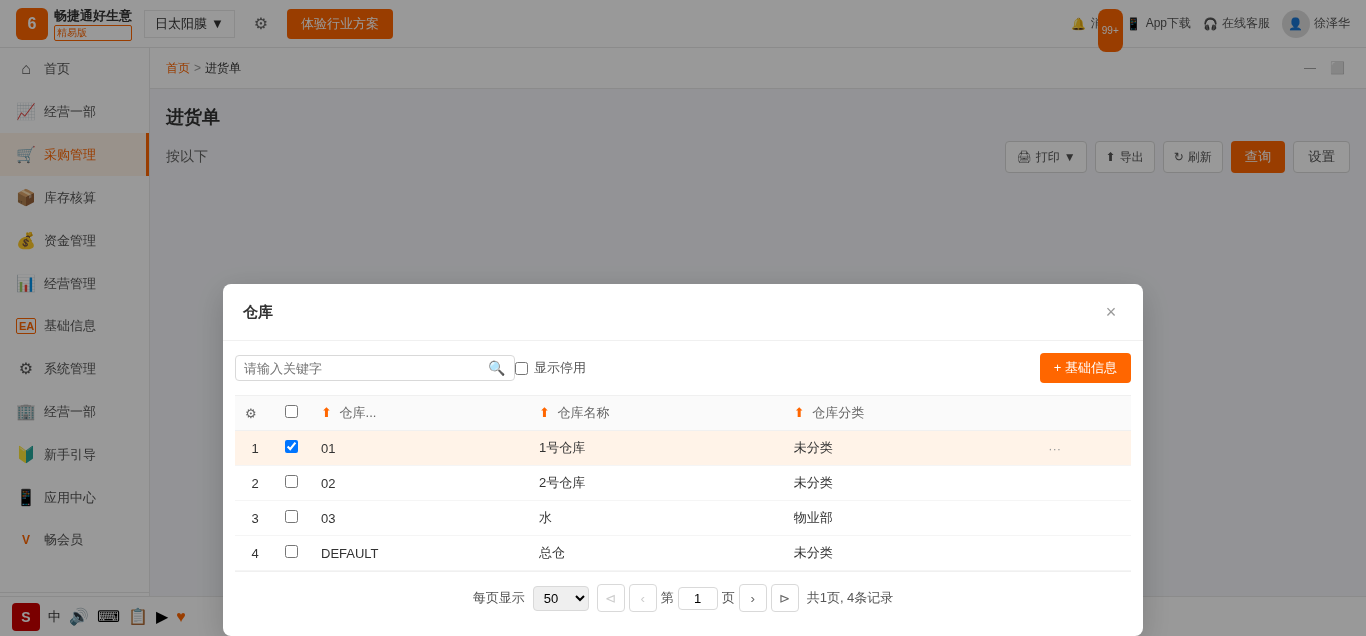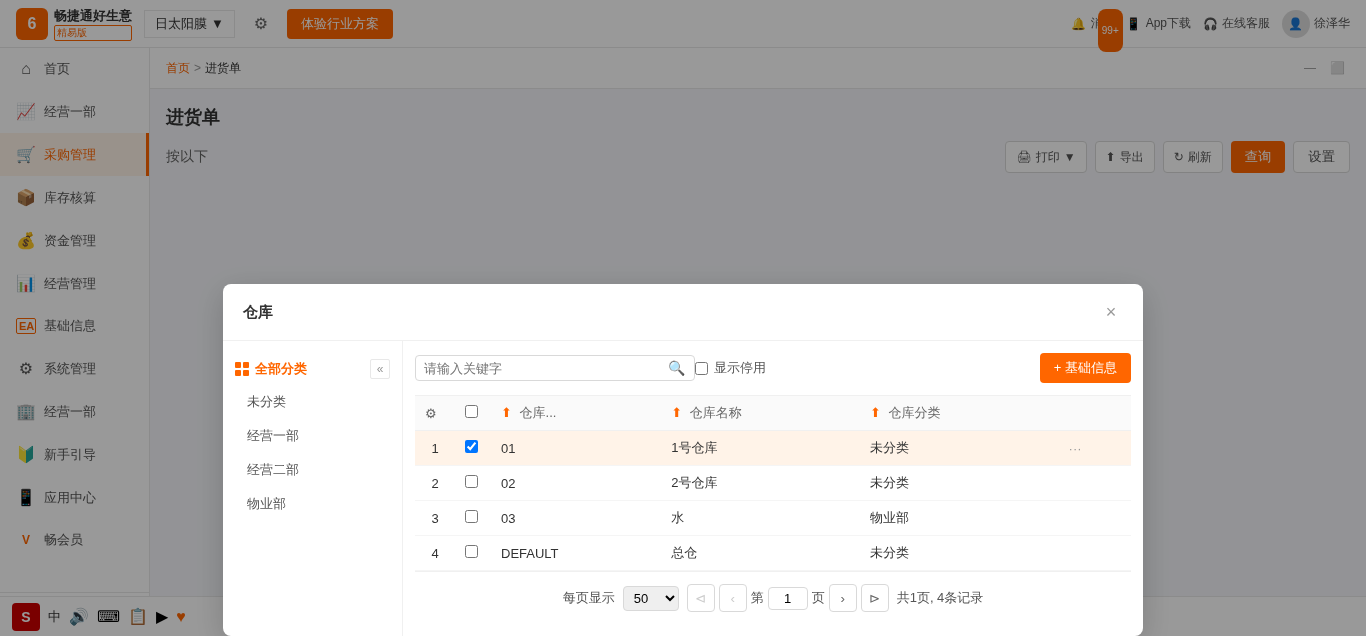--- a/index.html
+++ b/index.html
@@ -242,38 +242,20 @@
 <div class="modal-overlay">
   <div class="modal">
 
     <div class="modal-header">
       <span class="modal-title">仓库</span>
       <button class="modal-close">×</button>
     </div>
 
     <div class="modal-body">
 
-      <div class="category-panel">
-        <div class="category-header">
-          <div class="category-all">
-            <div class="grid-icon">
-              <span></span>
-                <span></span>
-                <span></span>
-                <span></span>
-            </div>
-            <span>全部分类</span>
-          </div>
-          <div class="collapse-btn">«</div>
-        </div>
-        <div class="category-item">未分类</div>
-        <div class="category-item">经营一部</div>
-        <div class="category-item">经营二部</div>
-        <div class="category-item">物业部</div>
-      </div>
 
       <div class="table-panel">
 
         <div class="table-toolbar">
           <div class="search-input">
             <input type="text" placeholder="请输入关键字" style="">
             <span class="search-icon-btn">🔍</span>
           </div>
           <label class="checkbox-label">
             <input type="checkbox" style="">

